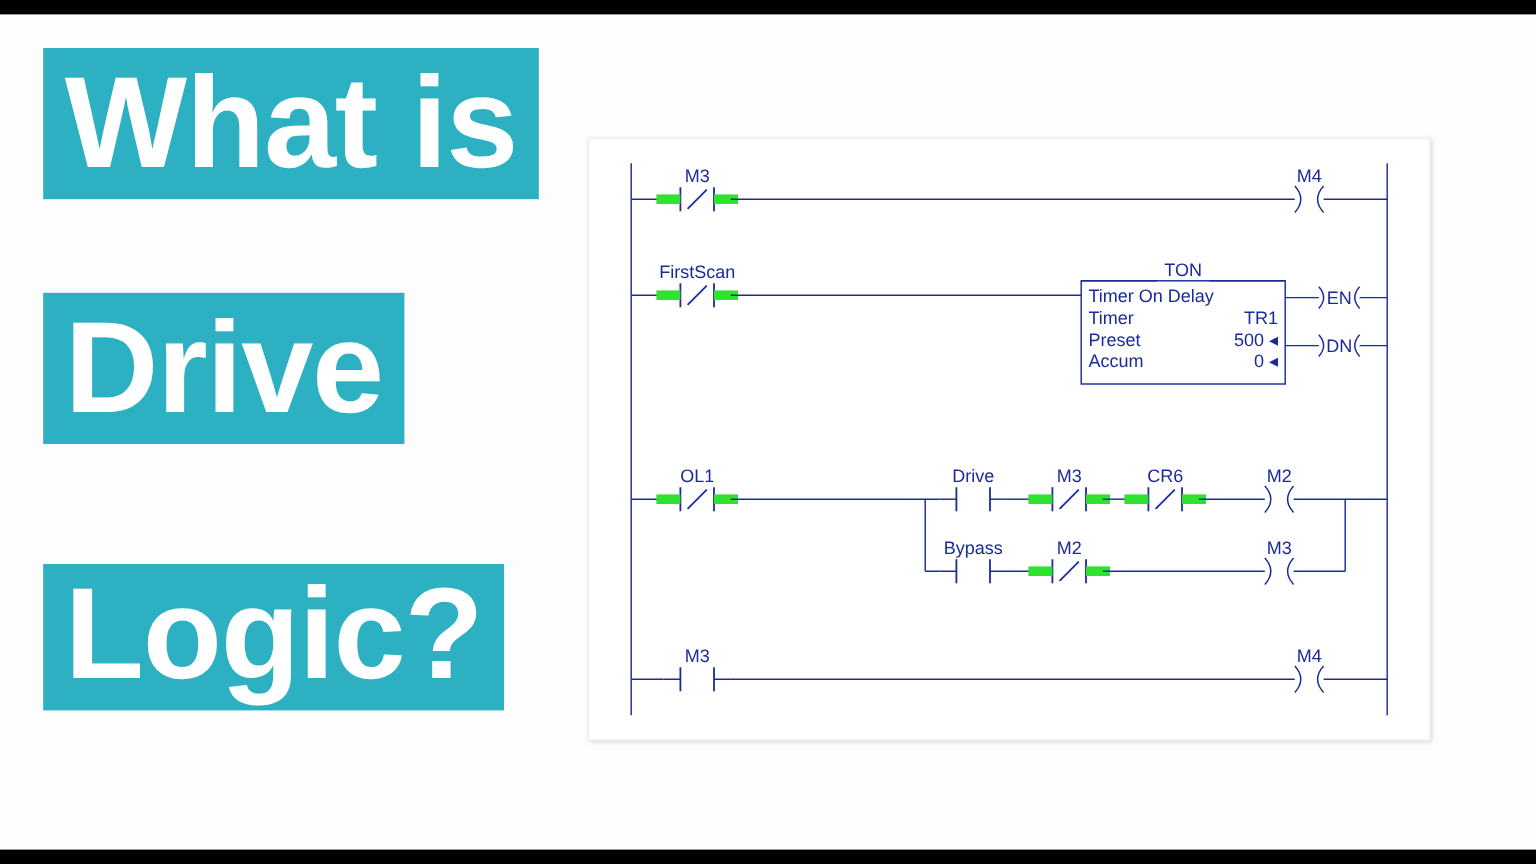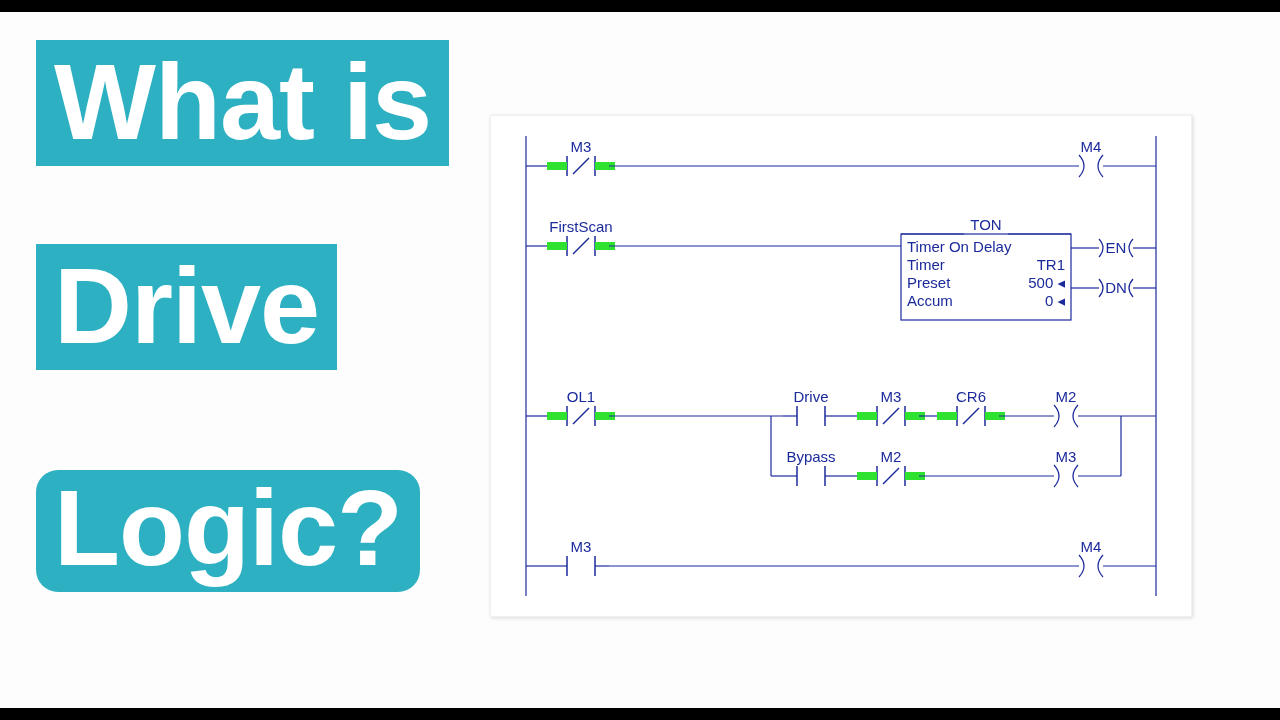--- a/index.html
+++ b/index.html
@@ -25,21 +25,21 @@
     position: absolute;
     background: #2cb0c2;
     color: #fff;
     font-weight: 600;
     padding: 8px 18px 10px 18px;
     line-height: 1;
     letter-spacing: -1px;
   }
   .t1 { left: 36px; top: 40px;  font-size: 108px; }
   .t2 { left: 36px; top: 244px; font-size: 108px; }
-  .t3 { left: 36px; top: 470px; font-size: 108px; padding-top:4px;border-radius:22px;}
+  .t3 { left: 36px; top: 470px; font-size: 108px; padding-top:4px;}
 
   .diagram {
     position: absolute;
     left: 490px;
     top: 115px;
     width: 700px;
     height: 500px;
     background: #fff;
     box-shadow: 1px 1px 4px rgba(0,0,0,0.15);
     border: 1px solid #f0f0f0;

